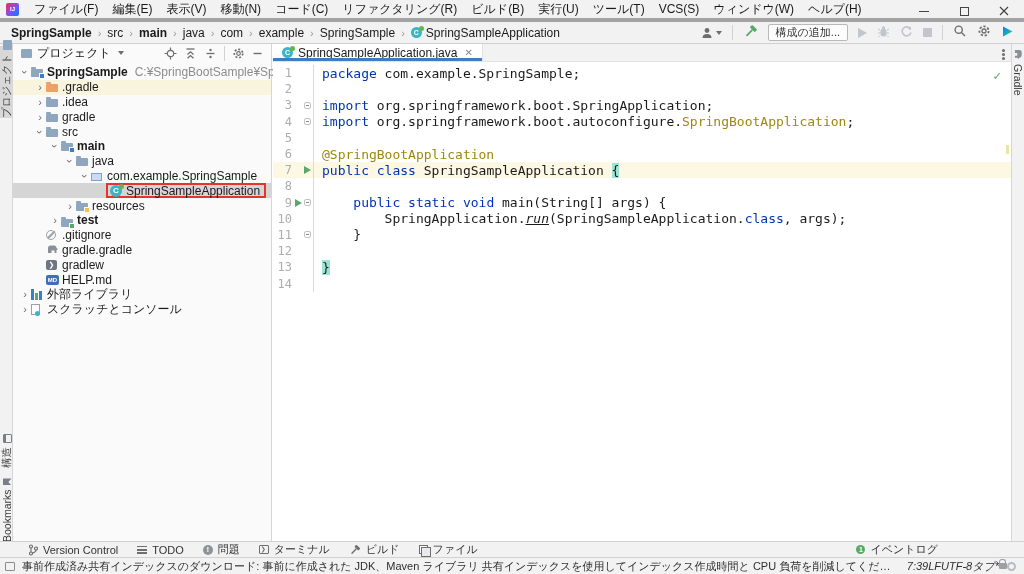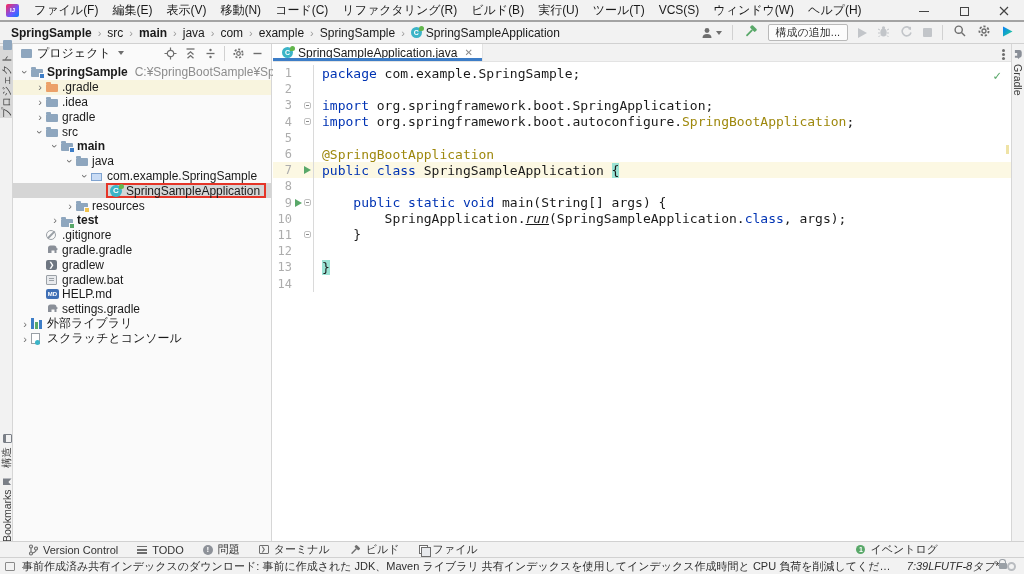--- a/index.html
+++ b/index.html
@@ -4,21 +4,21 @@
 <style>
   * { box-sizing: border-box; }
   html,body { margin:0; padding:0; }
   body {
     width:1024px; height:574px; overflow:hidden; position:relative;
     font-family:"Liberation Sans", sans-serif; font-size:12px; color:#1a1a1a;
     background:#fff;
   }
   
   .titlebar { position:absolute; left:0; top:0; width:1024px; height:22px;
-    background:#F2F2F2; border-bottom:2px solid #a3a3a3; display:flex; align-items:center; }
+    background:#F2F2F2; border-bottom:4px solid #a3a3a3; display:flex; align-items:center; }
   .applogo { width:13px; height:13px; margin:0 8px 0 6px; border-radius:2px;
     background:linear-gradient(135deg,#fe2857 0%,#6b57ff 60%,#087cfa 100%);
     display:flex; align-items:center; justify-content:center; color:#fff; font-size:6px; font-weight:bold; }
   .menu-item { padding:0 7px; height:22px; line-height:22px; font-size:12px; color:#1a1a1a; cursor:default; }
   .win-title { position:absolute; left:556px; top:0; height:22px; line-height:22px; color:#8a8a8a; font-size:12px; white-space:nowrap; }
   .winbtns { position:absolute; right:0; top:0; height:22px; display:flex; }
   .winbtn { width:40px; height:22px; display:flex; align-items:center; justify-content:center; }
   .wb-min { width:10px; height:1px; background:#444; }
   .wb-max { width:9px; height:9px; border:1px solid #444; }
   
@@ -468,43 +468,23 @@
           <span class="ticon">
             <span class="ic-console">❯</span>
           </span>
           <span class="tlabel">gradlew</span>
         </span>
       </div>
       <div class="tree-row" style="padding-left: 21px;">
         <span class="chev"></span>
         <span style="display: flex; align-items: center;">
           <span class="ticon">
-            <span class="ic-bat"></span>
-          </span>
-          <span class="tlabel">gradlew.bat</span>
-        </span>
-      </div>
-      <div class="tree-row" style="padding-left: 21px;">
-        <span class="chev"></span>
-        <span style="display: flex; align-items: center;">
-          <span class="ticon">
             <span class="ic-md">MD</span>
           </span>
           <span class="tlabel">HELP.md</span>
-        </span>
-      </div>
-      <div class="tree-row" style="padding-left: 21px;">
-        <span class="chev"></span>
-        <span style="display: flex; align-items: center;">
-          <span class="ticon">
-            <span><svg width="13" height="11" viewBox="0 0 13 11">
-                <path d="M2 10 V5 Q2 2.5 4.5 2.5 H8 Q10.5 2.5 10.5 5 L12 6 10.5 7.2 V10 H8.5 V7.5 H5.5 V10 Z" fill="#8A8F98"></path>
-              </svg></span>
-          </span>
-          <span class="tlabel">settings.gradle</span>
         </span>
       </div>
       <div class="tree-row" style="padding-left: 6px;">
         <span class="chev">›</span>
         <span style="display: flex; align-items: center;">
           <span class="ticon">
             <span class="ic-libs">
               <i></i>
               <i></i>
               <i></i>

